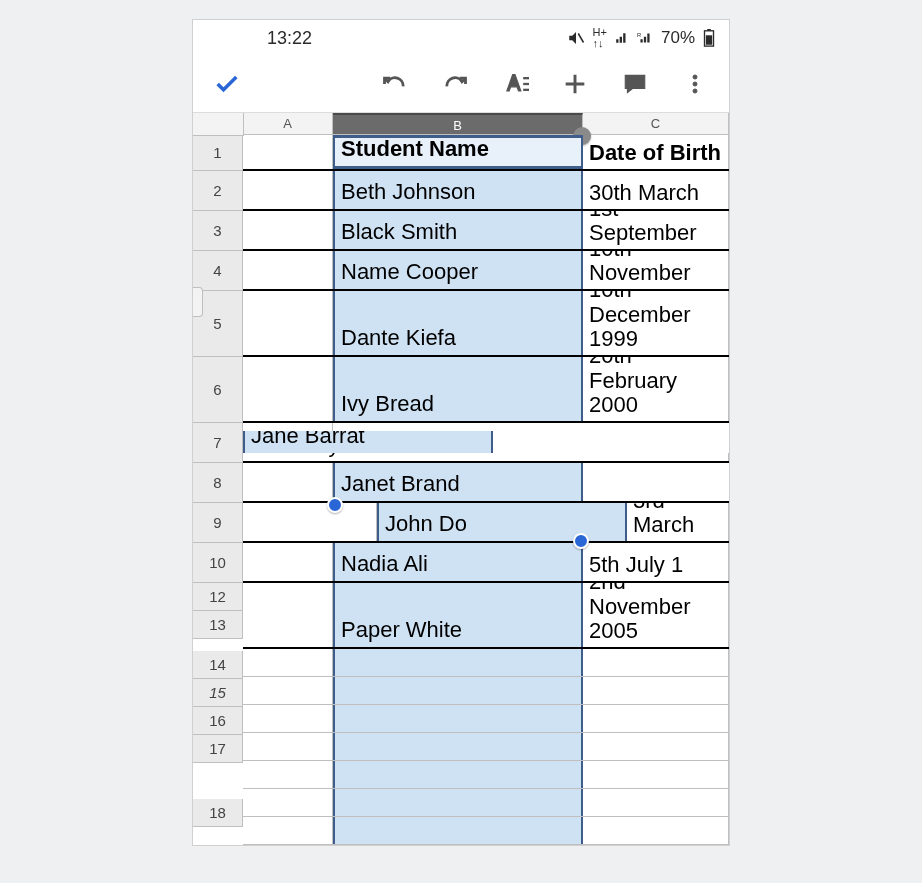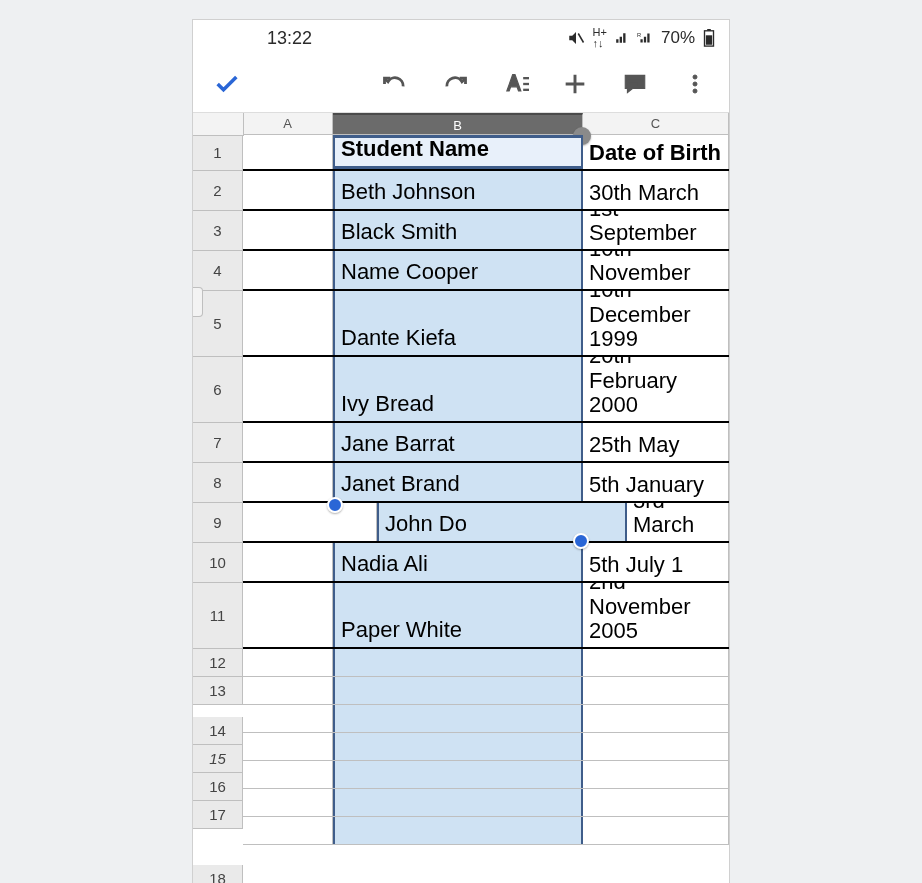--- a/index.html
+++ b/index.html
@@ -243,21 +243,20 @@
           <div class="rowhdr" style="height: 36px;">1</div>
           <div class="rowhdr" style="height: 40px;">2</div>
           <div class="rowhdr" style="height: 40px;">3</div>
           <div class="rowhdr" style="height: 40px;">4</div>
           <div class="rowhdr" style="height: 66px;">5</div>
           <div class="rowhdr" style="height: 66px;">6</div>
           <div class="rowhdr" style="height: 40px;">7</div>
           <div class="rowhdr" style="height: 40px;">8</div>
           <div class="rowhdr" style="height: 40px;">9</div>
           <div class="rowhdr" style="height: 40px;">10</div>
-          <div class="rowhdr" style="height: 66px;">11</div>
           <div class="rowhdr" style="height: 28px;">12</div>
           <div class="rowhdr" style="height: 28px;">13</div>
           <div class="rowhdr" style="height: 28px; margin-top: 12px;">14</div>
           <div class="rowhdr" style="height: 28px; font-style: italic;">15</div>
           <div class="rowhdr" style="height: 28px;">16</div>
           <div class="rowhdr" style="height: 28px;">17</div>
           <div class="rowhdr" style="height: 28px; margin-top: 36px;">18</div>
         </div>
       <div class="cells" id="cells">
         <div class="active-overlay" id="activeOverlay" style="left: 90px; top: 368px; width: 250px; height: 40px;">
@@ -287,29 +286,28 @@
           <div class="row data" style="height: 66px;">
             <div class="cell a"></div>
             <div class="cell b sel">Dante Kiefa</div>
             <div class="cell c">10th December 1999</div>
           </div>
           <div class="row data" style="height: 66px;">
             <div class="cell a"></div>
             <div class="cell b sel">Ivy Bread</div>
             <div class="cell c">20th February 2000</div>
           </div>
-          <div class="row data" style="height: 40px;">
+          <div class="row data" style="height: 40px; flex-direction: column;">
             <div class="cell a"></div>
             <div class="cell b sel">Jane Barrat</div>
             <div class="cell c">25th May</div>
           </div>
           <div class="row data" style="height: 40px;">
             <div class="cell a"></div>
             <div class="cell b sel">Janet Brand</div>
-            <div class="cell c">5th January</div>
           </div>
           <div class="row data" style="height: 40px; padding-left: 44px;">
             <div class="cell a"></div>
             <div class="cell b sel">John Do</div>
             <div class="cell c">3rd March</div>
           </div>
           <div class="row data" style="height: 40px;">
             <div class="cell a"></div>
             <div class="cell b sel">Nadia Ali</div>
             <div class="cell c">5th July 1</div>

